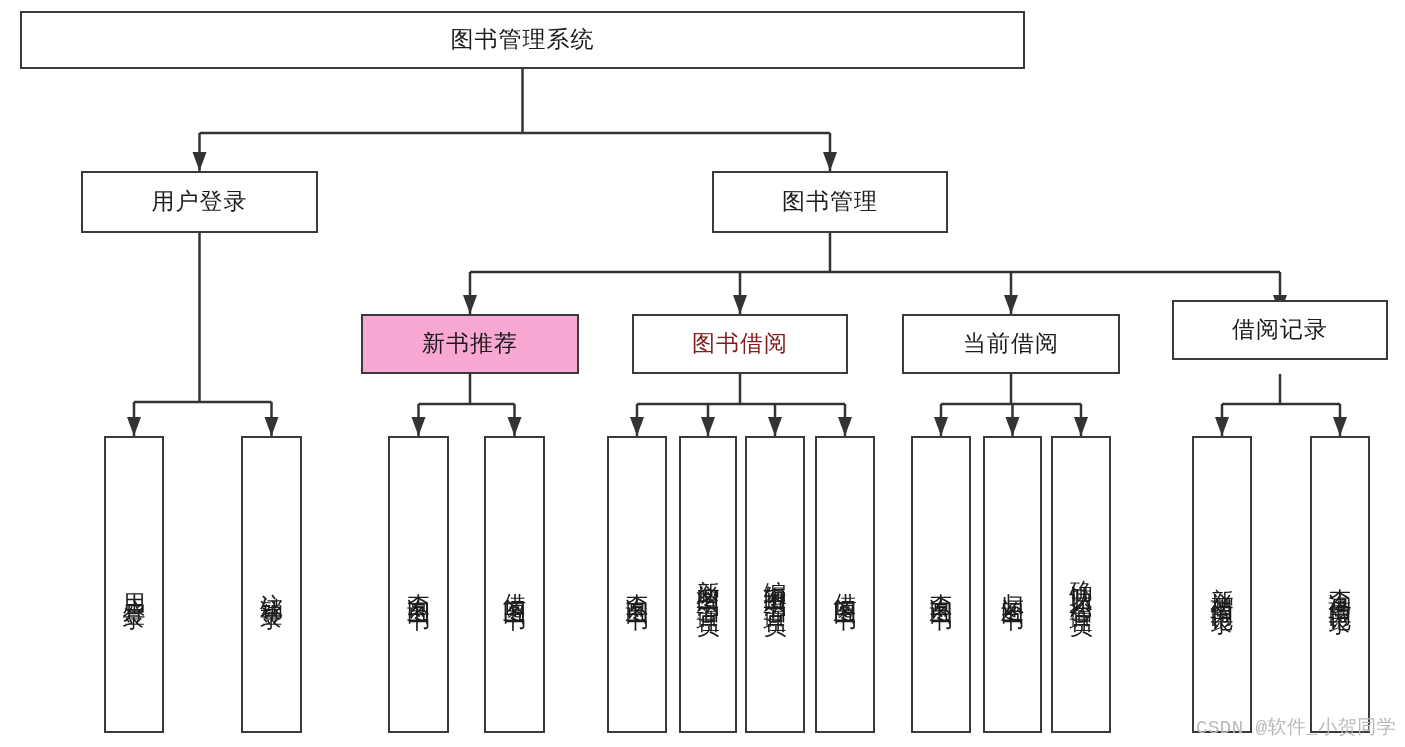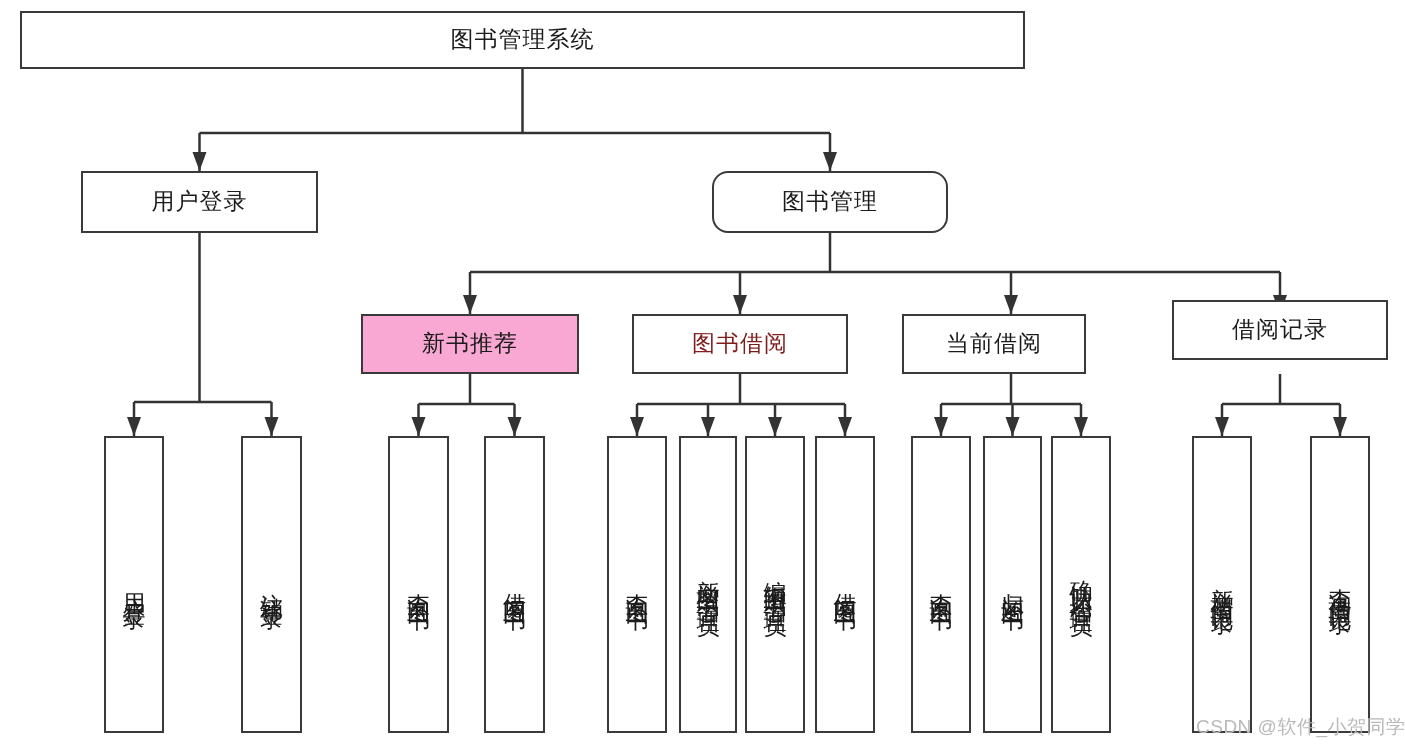--- a/index.html
+++ b/index.html
@@ -121,30 +121,30 @@
       <line x1="1340" y1="404" x2="1340" y2="436" stroke="#333333" stroke-width="2.5"></line>
       <path d="M1333,417 L1347,417 L1340,436 Z" fill="#333333"></path>
     </svg>
   <div id="node-layer">
       <div class="node-box horizontal" style="left: 20px; top: 11px; width: 1005px; height: 58px; border-color: rgb(58, 58, 58); background: rgb(255, 255, 255); color: rgb(27, 27, 27);">
         <span class="node-label">图书管理系统</span>
       </div>
       <div class="node-box horizontal" style="left: 81px; top: 171px; width: 237px; height: 62px; border-color: rgb(58, 58, 58); background: rgb(255, 255, 255); color: rgb(27, 27, 27);">
         <span class="node-label">用户登录</span>
       </div>
-      <div class="node-box horizontal" style="left: 712px; top: 171px; width: 236px; height: 62px; border-color: rgb(58, 58, 58); background: rgb(255, 255, 255); color: rgb(27, 27, 27); border-radius: 16px;">
+      <div class="node-box horizontal" style="left: 712px; top: 171px; width: 236px; height: 62px; border-color: rgb(58, 58, 58); background: rgb(255, 255, 255); color: rgb(27, 27, 27);">
         <span class="node-label">图书管理</span>
       </div>
       <div class="node-box horizontal" style="left: 361px; top: 314px; width: 218px; height: 60px; border-color: rgb(58, 58, 58); background: #f9a8d4; color: rgb(27, 27, 27);">
         <span class="node-label">新书推荐</span>
       </div>
       <div class="node-box horizontal" style="left: 632px; top: 314px; width: 216px; height: 60px; border-color: rgb(58, 58, 58); background: rgb(255, 255, 255); color: #7f1d1d;">
         <span class="node-label">图书借阅</span>
       </div>
-      <div class="node-box horizontal" style="left: 902px; top: 314px; width: 184px; height: 60px; border-color: rgb(58, 58, 58); background: rgb(255, 255, 255); color: rgb(27, 27, 27);">
+      <div class="node-box horizontal" style="left: 902px; top: 314px; width: 218px; height: 60px; border-color: rgb(58, 58, 58); background: rgb(255, 255, 255); color: rgb(27, 27, 27);">
         <span class="node-label">当前借阅</span>
       </div>
       <div class="node-box horizontal" style="left: 1172px; top: 300px; width: 216px; height: 60px; border-color: rgb(58, 58, 58); background: rgb(255, 255, 255); color: rgb(27, 27, 27);">
         <span class="node-label">借阅记录</span>
       </div>
       <div class="node-box vertical" style="left: 104px; top: 436px; width: 60px; height: 297px; border-color: rgb(58, 58, 58); background: rgb(255, 255, 255); color: rgb(27, 27, 27);">
         <span class="node-label">用户登录</span>
       </div>
       <div class="node-box vertical" style="left: 241px; top: 436px; width: 61px; height: 297px; border-color: rgb(58, 58, 58); background: rgb(255, 255, 255); color: rgb(27, 27, 27);">
         <span class="node-label">注销登录</span>
@@ -176,14 +176,14 @@
       <div class="node-box vertical" style="left: 1051px; top: 436px; width: 60px; height: 297px; border-color: rgb(58, 58, 58); background: rgb(255, 255, 255); color: rgb(27, 27, 27);">
         <span class="node-label">确认归还（管理员）</span>
       </div>
       <div class="node-box vertical" style="left: 1192px; top: 436px; width: 60px; height: 297px; border-color: rgb(58, 58, 58); background: rgb(255, 255, 255); color: rgb(27, 27, 27);">
         <span class="node-label">新增借阅记录</span>
       </div>
       <div class="node-box vertical" style="left: 1310px; top: 436px; width: 60px; height: 297px; border-color: rgb(58, 58, 58); background: rgb(255, 255, 255); color: rgb(27, 27, 27);">
         <span class="node-label">查询借阅记录</span>
       </div>
     </div>
-  <div class="watermark" style="left: 1196px; top: 714px; color: rgb(185, 185, 185);">CSDN @软件_小贺同学</div>
+  <div class="watermark" style="left: 1196px; top: 714px; color: rgb(185, 185, 185); font-family: Liberation Mono, monospace;">CSDN @软件_小贺同学</div>
 </div>
 
 </body></html>

